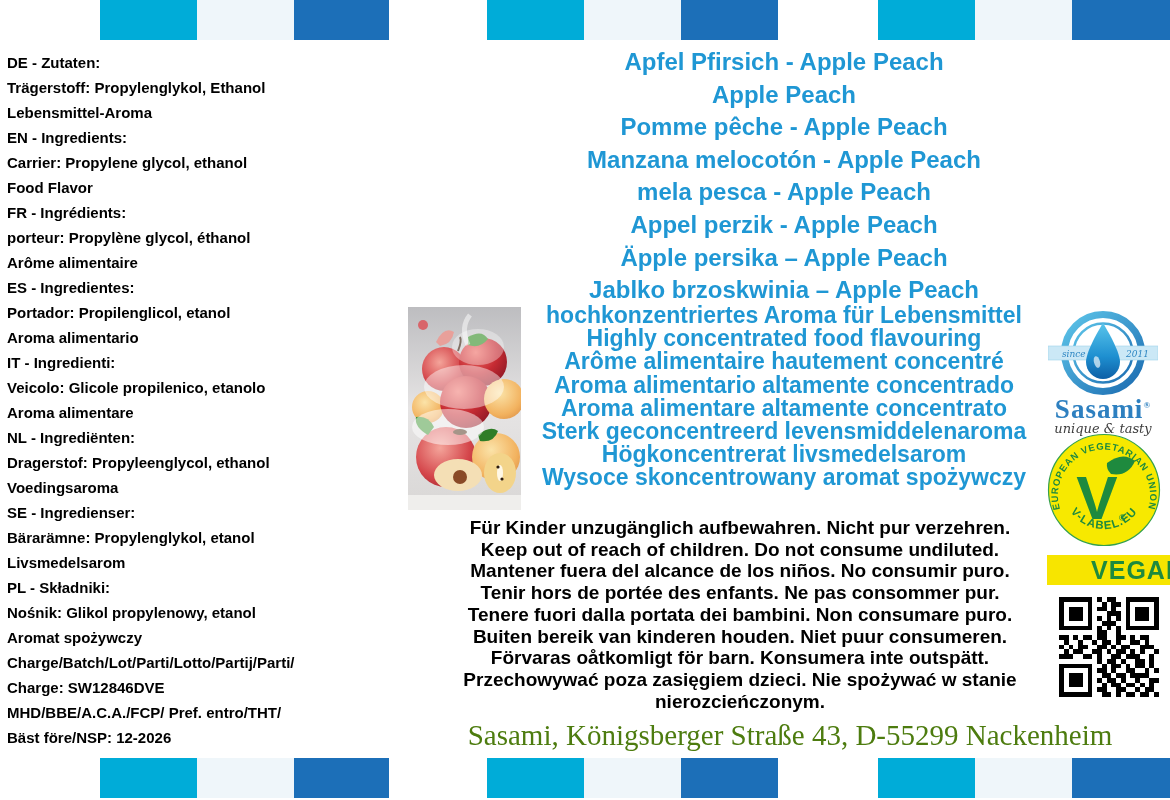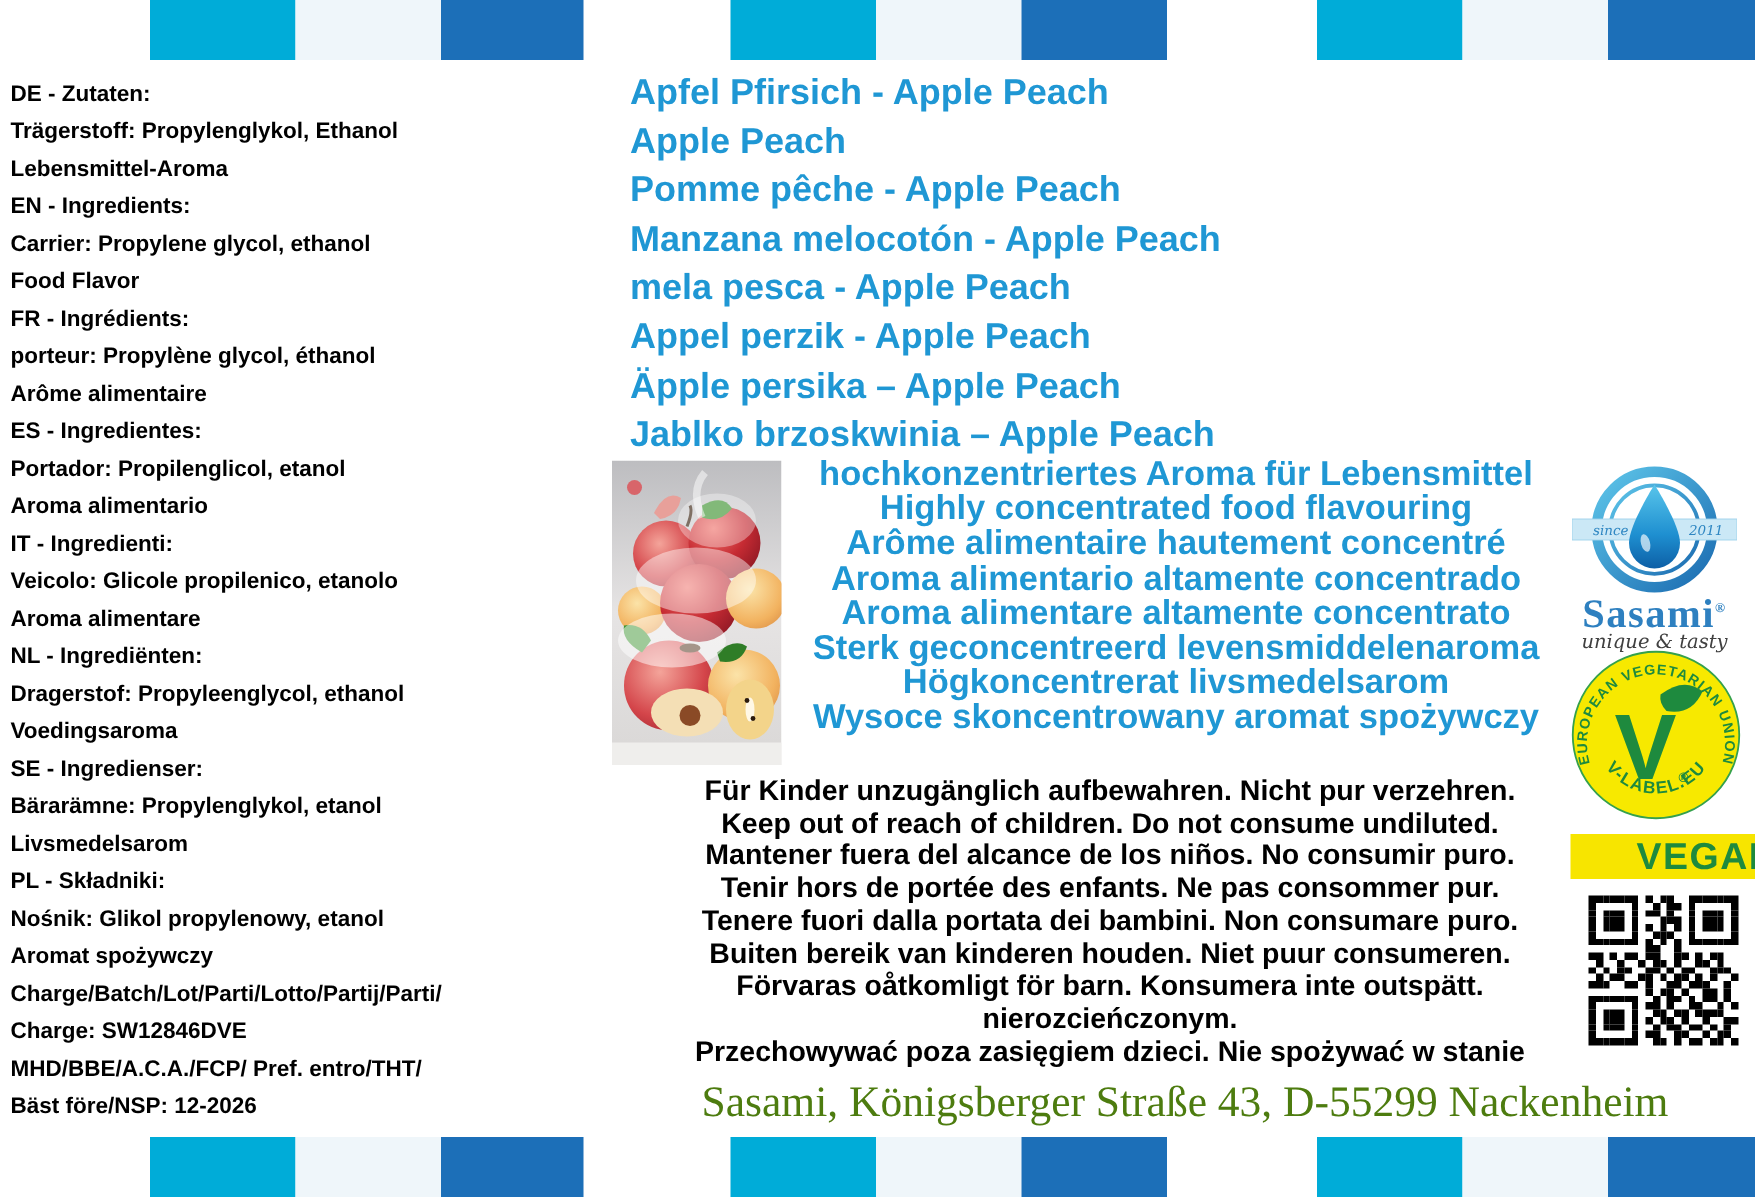--- a/index.html
+++ b/index.html
@@ -13,21 +13,21 @@
   .c-cyan{background:#00ACD8;}
   .c-light{background:#EFF6FA;}
   .c-blue{background:#1C6FB8;}
 
   
   .ingredients{position:absolute;left:7px;top:50px;width:412px;
     font-weight:bold;font-size:15px;line-height:25px;color:#000;}
   .ingredients div{white-space:nowrap;}
 
   
-  .titles{position:absolute;left:420px;top:46px;width:728px;
+  .titles{position:absolute;left:420px;top:46px;width:728px;text-align:center;
     color:#1F97D4;font-weight:bold;}
   .titles .t-line{font-size:24px;line-height:32.6px;white-space:nowrap;}
   .conc{position:absolute;left:420px;top:304px;width:728px;text-align:center;
     color:#1F97D4;font-weight:bold;}
   .conc .c-line{font-size:23px;line-height:23.2px;white-space:nowrap;}
 
   
   .warnings{position:absolute;left:420px;top:517px;width:640px;text-align:center;
     color:#000;font-weight:bold;}
   .warnings div{font-size:19px;line-height:21.7px;white-space:nowrap;}
@@ -194,22 +194,22 @@
   </div>
 
   <div class="warnings">
     <div>Für Kinder unzugänglich aufbewahren. Nicht pur verzehren.</div>
     <div>Keep out of reach of children. Do not consume undiluted.</div>
     <div>Mantener fuera del alcance de los niños. No consumir puro.</div>
     <div>Tenir hors de portée des enfants. Ne pas consommer pur.</div>
     <div>Tenere fuori dalla portata dei bambini. Non consumare puro.</div>
     <div>Buiten bereik van kinderen houden. Niet puur consumeren.</div>
     <div>Förvaras oåtkomligt för barn. Konsumera inte outspätt.</div>
+    <div>Przechowywać poza zasięgiem dzieci. Nie spożywać w stanie</div>
     <div>nierozcieńczonym.</div>
-    <div>Przechowywać poza zasięgiem dzieci. Nie spożywać w stanie</div>
   </div>
 
   <div class="address">Sasami, Königsberger Straße 43, D-55299 Nackenheim</div>
 
   <div class="sasami-logo">
     <svg width="110" height="86" viewBox="0 0 110 86">
       <defs>
         <linearGradient id="ringG" x1="0" y1="0" x2="1" y2="1">
           <stop offset="0" stop-color="#5EC6EA"></stop>
             <stop offset="1" stop-color="#1A6AB0"></stop>

